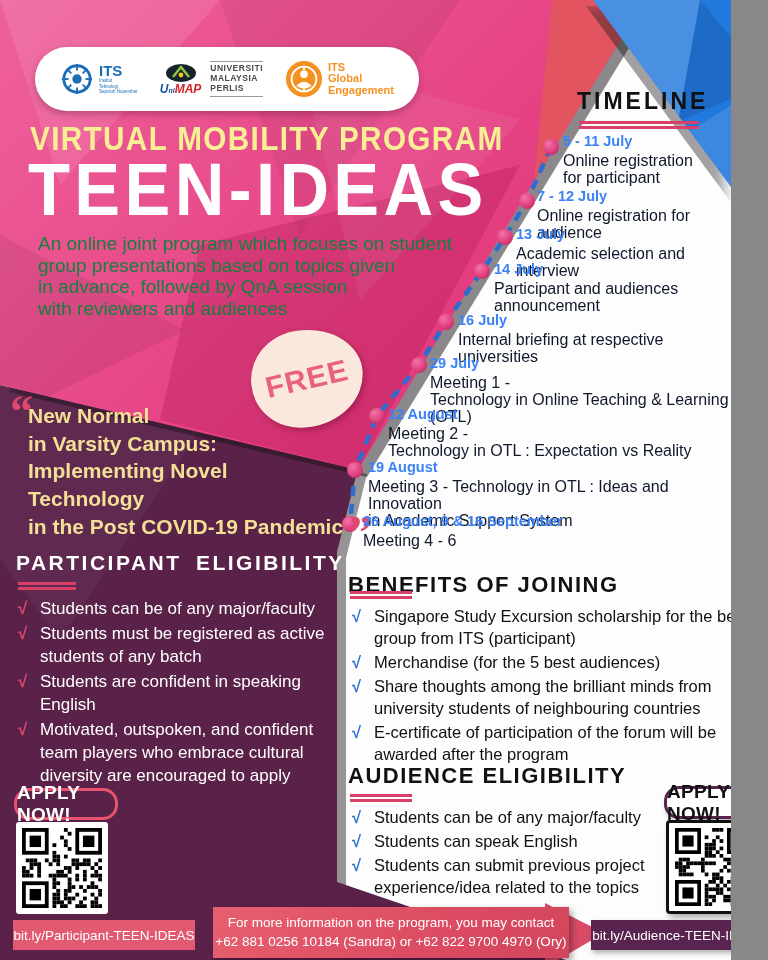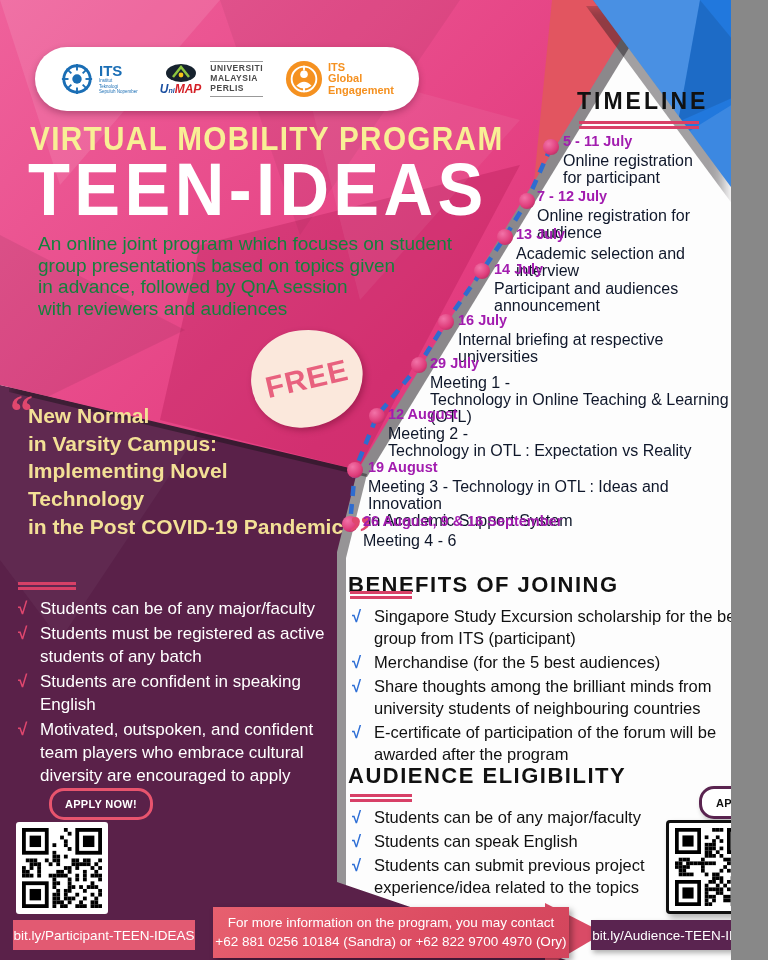--- a/index.html
+++ b/index.html
@@ -68,26 +68,26 @@
   .chk{position:absolute;left:0;top:0;font-weight:bold;}
   .chk-text{white-space:pre-line;}
   .plist{color:#fff;font-size:17px;line-height:23px;}
   .plist .chk{color:#e0476e;}
   .blist{color:#101010;font-size:16.5px;line-height:22px;}
   .blist .chk{color:#2e6fd6;}
 
   
   .tl-svg{position:absolute;left:0;top:0;z-index:6;}
   .tl-item{position:absolute;z-index:10;}
-  .tl-date{color:#a21caf;font-weight:bold;font-size:14.5px;line-height:1;white-space:nowrap;}
+  .tl-date{color:#3b82f6;font-weight:bold;font-size:14.5px;line-height:1;white-space:nowrap;}
   .tl-desc{color:#0f172a;font-size:16px;line-height:17px;margin-top:3px;white-space:pre-line;}
 
   
   .apply-btn{z-index:10;border-radius:15px;display:flex;align-items:center;justify-content:center;
-    font-weight:bold;font-size:11px;letter-spacing:.3px;margin-left:35px;}
+    font-weight:bold;font-size:19px;letter-spacing:.3px;}
   .apply-left{left:14px;top:788px;width:98px;height:26px;border:3px solid #e8546e;color:#fff;}
   .apply-right{left:664px;top:786px;width:100px;height:27px;border:3px solid #5a2450;color:#111;background:#fff;
     box-shadow:2px 3px 5px rgba(0,0,0,.25);}
   .qr-box{z-index:10;background:#fff;}
   .qr-left{left:16px;top:822px;width:92px;height:92px;border-radius:3px;padding:6px;box-sizing:border-box;}
   .qr-right{left:666px;top:820px;width:96px;height:94px;border:3px solid #101010;border-radius:4px;
     padding:5px;box-sizing:border-box;box-shadow:3px 4px 6px rgba(0,0,0,.3);}
   .qr-box svg{width:100%;height:100%;}
   .link-btn{z-index:12;display:flex;align-items:center;justify-content:center;color:#fff;font-size:13.5px;text-align:right;}
   .link-left{left:13px;top:920px;width:182px;height:30px;background:#e25a72;}
@@ -261,20 +261,21 @@
   <div class="tl-item" style="left:368px;top:460px;">
     <div class="tl-date">19 August</div>
     <div class="tl-desc">Meeting 3 - Technology in OTL : Ideas and Innovation
 in Academic Support System</div>
   </div>
   <div class="tl-item" style="left:363px;top:514px;">
     <div class="tl-date">26 August, 9 &amp; 16 September</div>
     <div class="tl-desc">Meeting 4 - 6</div>
   </div>
 
+  <div class="abs sec-head" style="left:16px;top:551px;color:#fff;font-size:21px;letter-spacing:2.5px;word-spacing:6px;">PARTICIPANT ELIGIBILITY</div>
   <div class="abs dbl-rule" style="left:18px;top:582px;width:58px;"></div>
   <div class="abs chk-list plist" style="left:18px;top:597px;width:318px;">
     <div class="chk-item"><span class="chk">√</span><span class="chk-text">Students can be of any major/faculty</span></div>
     <div class="chk-item"><span class="chk">√</span><span class="chk-text">Students must be registered as active
 students of any batch</span></div>
     <div class="chk-item"><span class="chk">√</span><span class="chk-text">Students are confident in speaking
 English</span></div>
     <div class="chk-item"><span class="chk">√</span><span class="chk-text">Motivated, outspoken, and confident
 team players who embrace cultural
 diversity are encouraged to apply</span></div>

